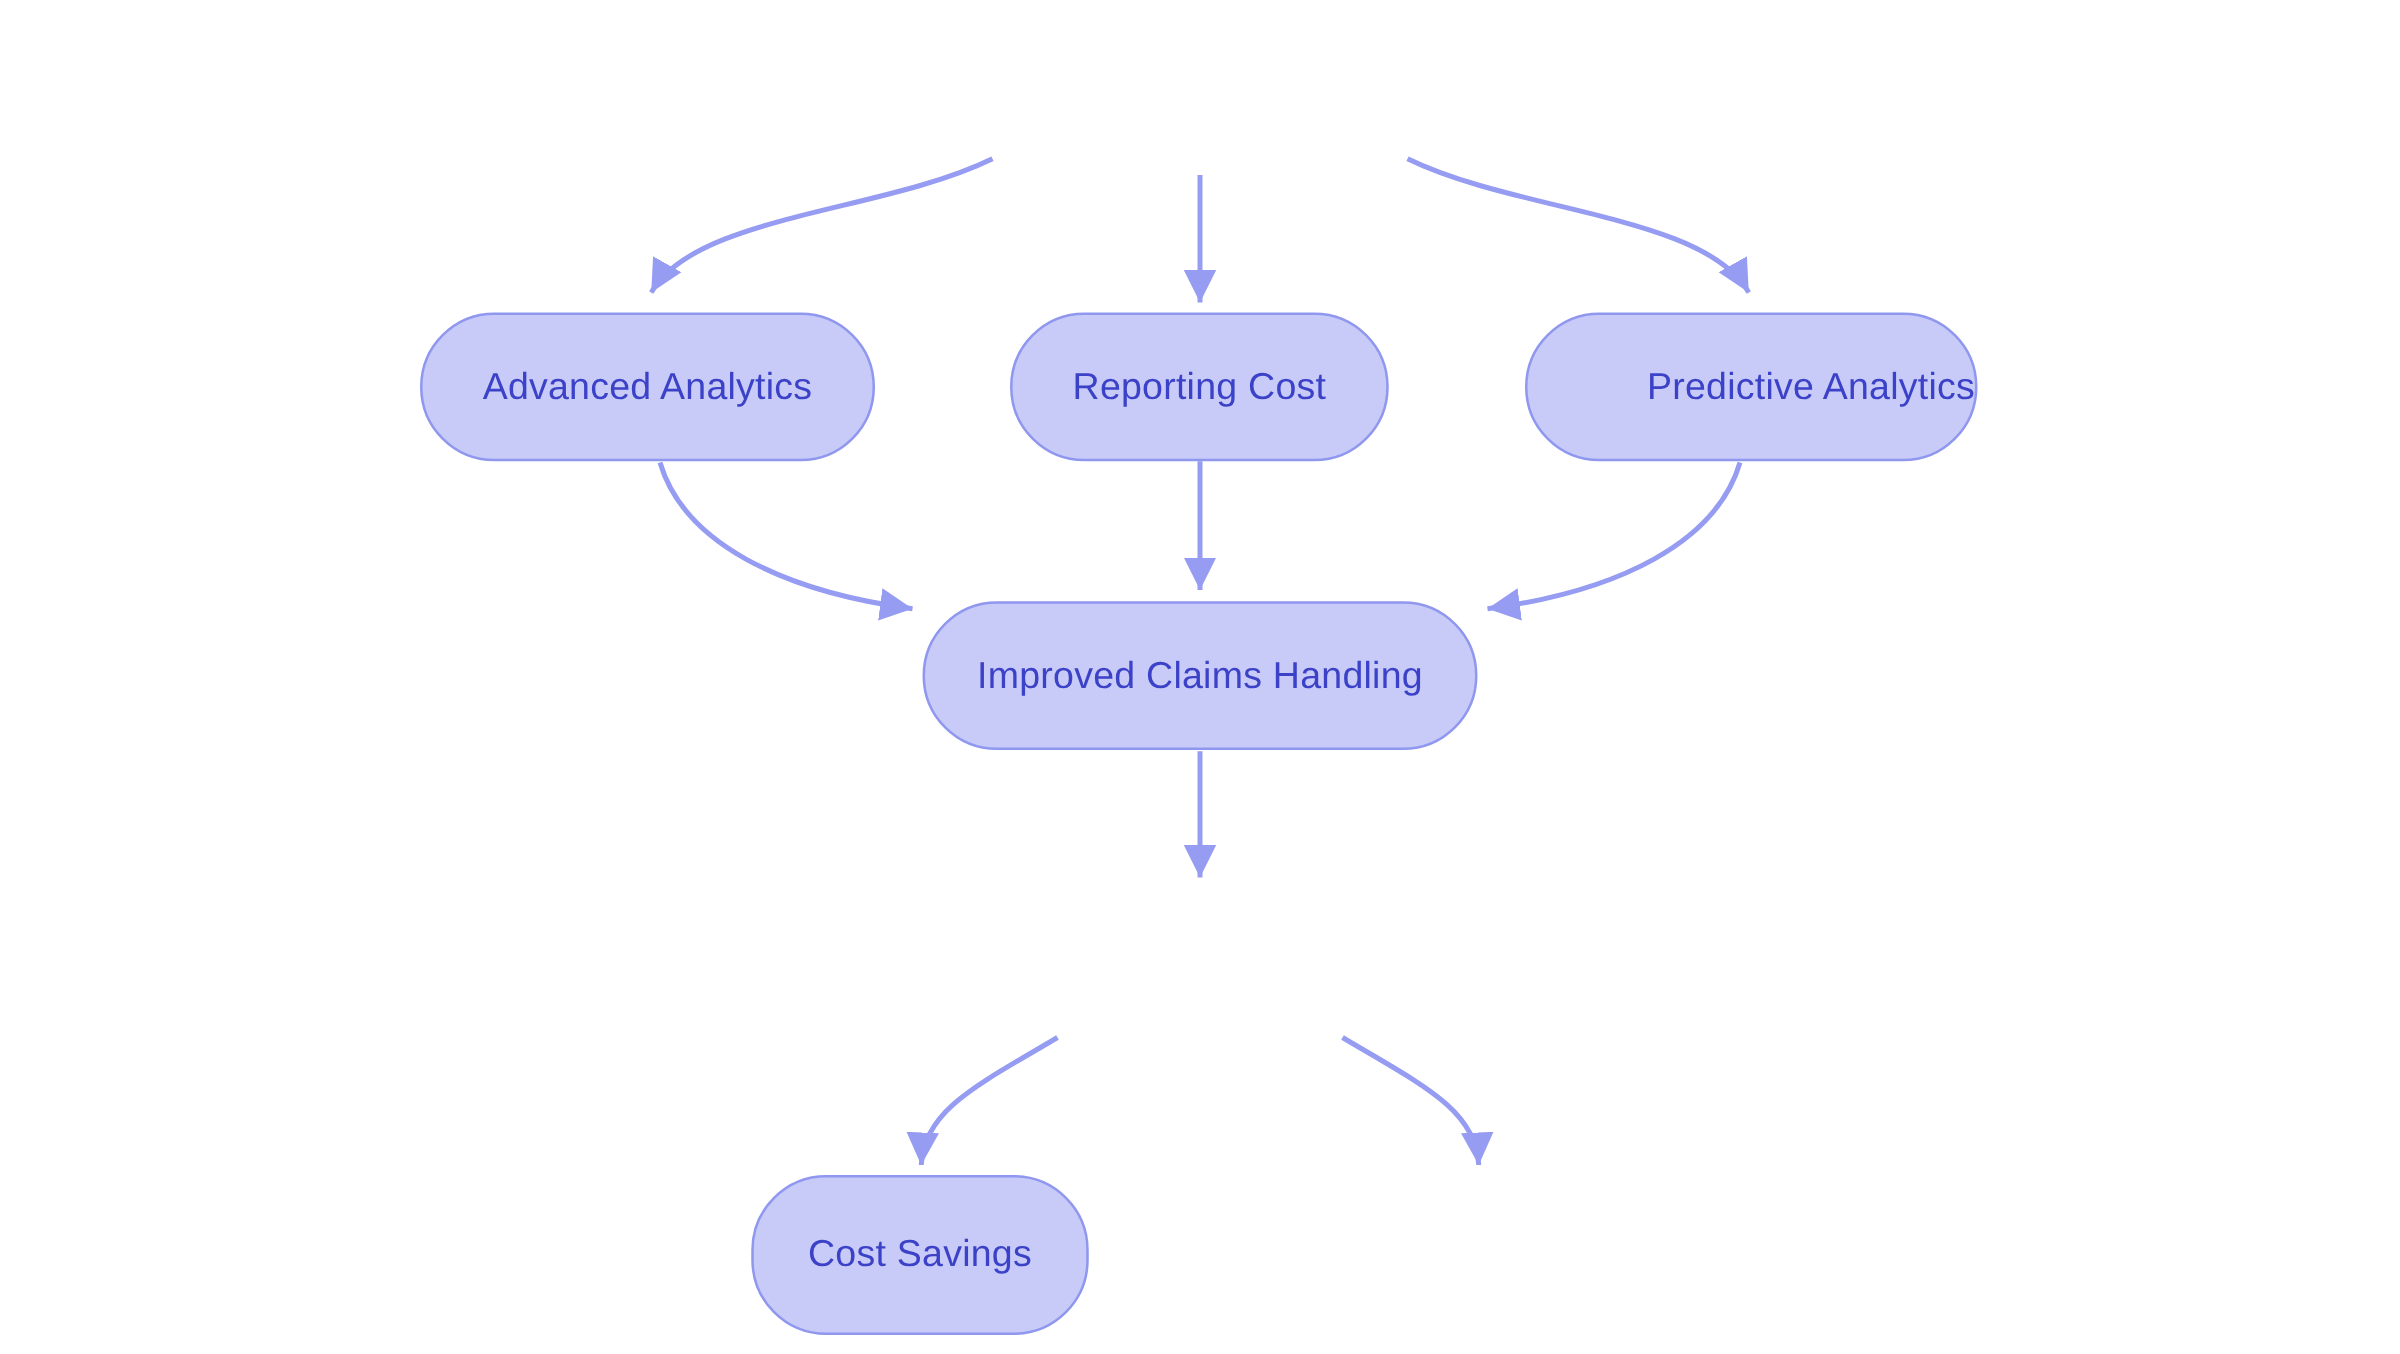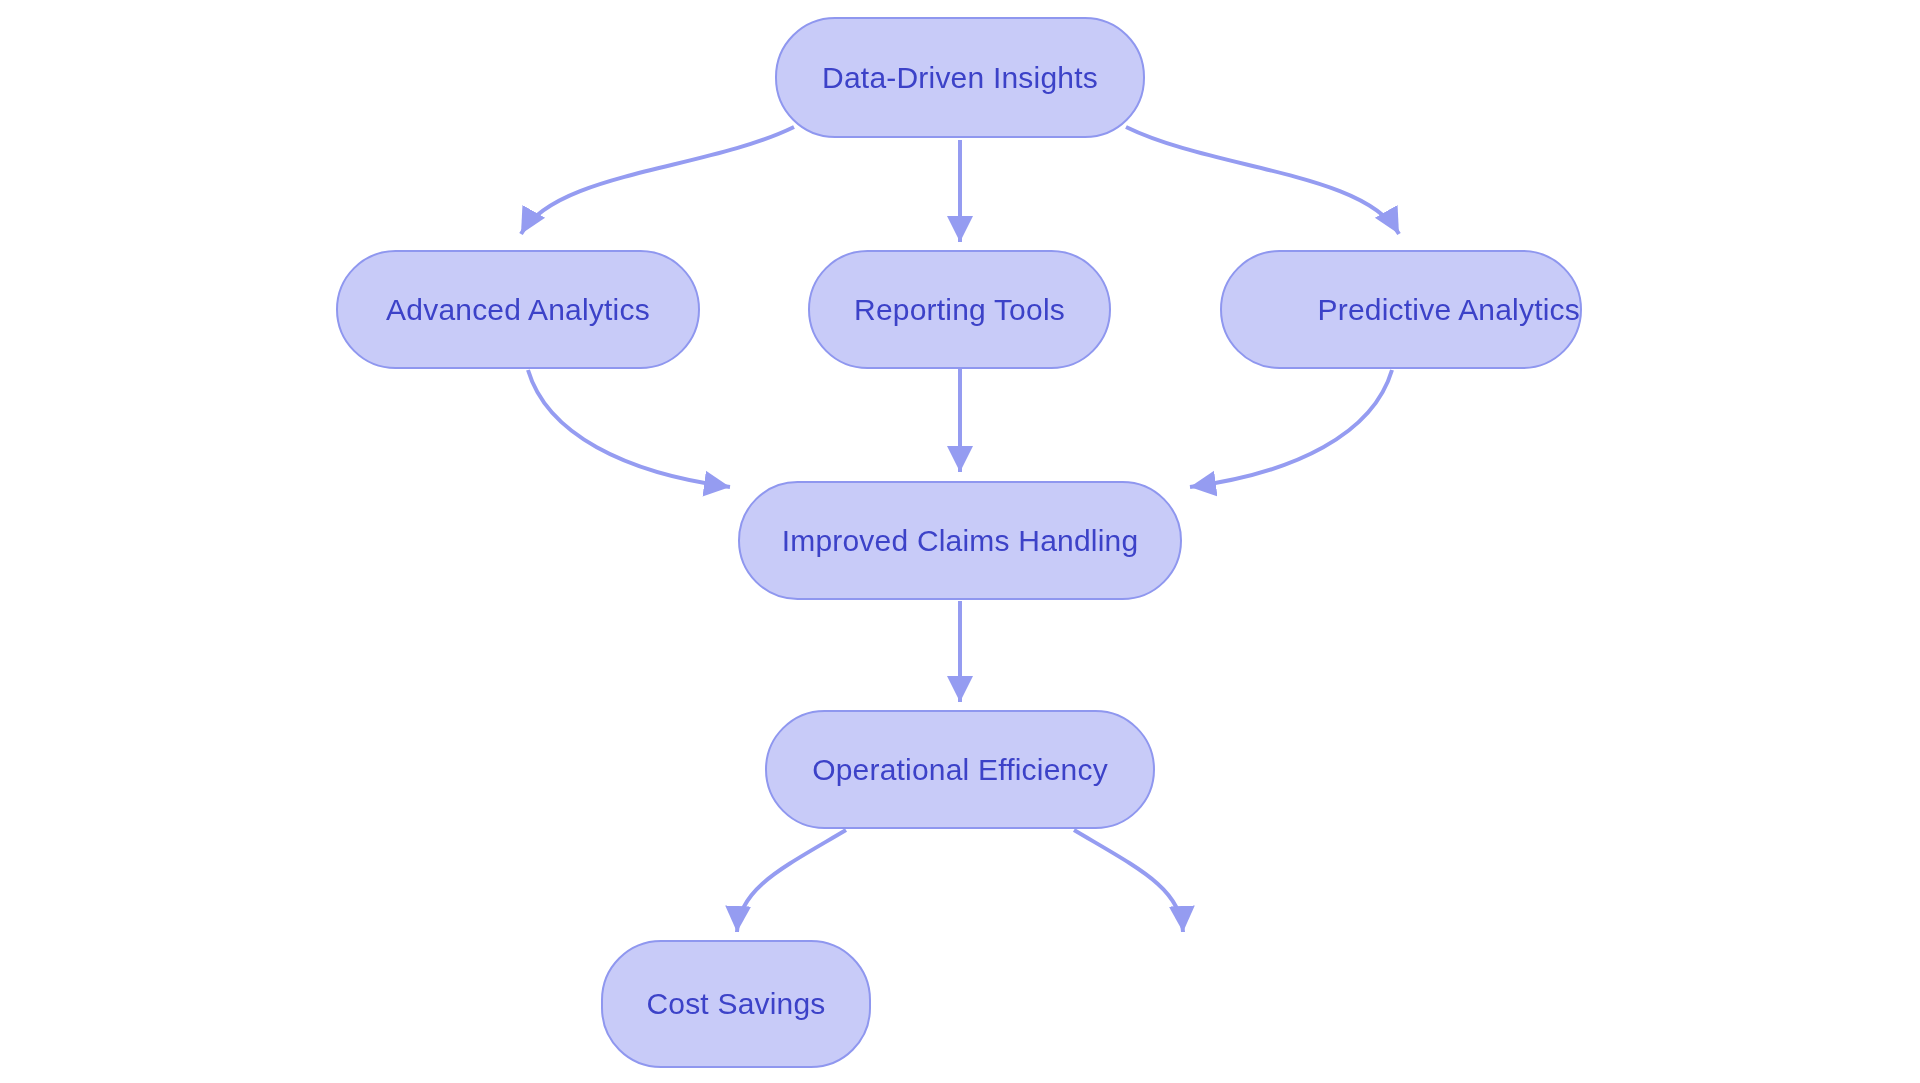--- a/index.html
+++ b/index.html
@@ -62,42 +62,36 @@
     <path class="edge" d="M960,140 L960,242" marker-end="url(#arrow)"></path>
     <path class="edge" d="M1126,127 C1214,170 1364,172 1399,234" marker-end="url(#arrow)"></path>
     <path class="edge" d="M528,370 C547,434 625,473 730,487" marker-end="url(#arrow)"></path>
     <path class="edge" d="M960,369 L960,472" marker-end="url(#arrow)"></path>
     <path class="edge" d="M1392,370 C1373,434 1295,473 1190,487" marker-end="url(#arrow)"></path>
     <path class="edge" d="M960,601 L960,702" marker-end="url(#arrow)"></path>
     <path class="edge" d="M846,830 C782,868 739,888 737,932" marker-end="url(#arrow)"></path>
     <path class="edge" d="M1074,830 C1138,868 1181,888 1183,932" marker-end="url(#arrow)"></path>
   </svg>
 
-  <div class="node" style="left:775px; top:17px; width:370px; height:121px;">
-    <span class="node-label">Data-Driven Insights</span>
-  </div>
 
   <div class="node" style="left:336px; top:250px; width:364px; height:119px;justify-content:center;">
     <span class="node-label">Advanced Analytics</span>
   </div>
 
   <div class="node" style="left:808px; top:250px; width:303px; height:119px;">
-    <span class="node-label">Reporting Tools</span>
+    <span class="node-label">Reporting Cost</span>
   </div>
 
   <div class="node" style="left:1220px; top:250px; width:362px; height:119px;justify-content:flex-end;">
     <span class="node-label">Predictive Analytics</span>
   </div>
 
   <div class="node" style="left:738px; top:481px; width:444px; height:119px;text-align:center;">
     <span class="node-label">Improved Claims Handling</span>
   </div>
 
-  <div class="node" style="left:765px; top:710px; width:390px; height:119px;">
-    <span class="node-label">Operational Efficiency</span>
-  </div>
 
   <div class="node" style="left:601px; top:940px; width:270px; height:128px;">
     <span class="node-label">Cost Savings</span>
   </div>
 
 
 </div>
 
 </body></html>

